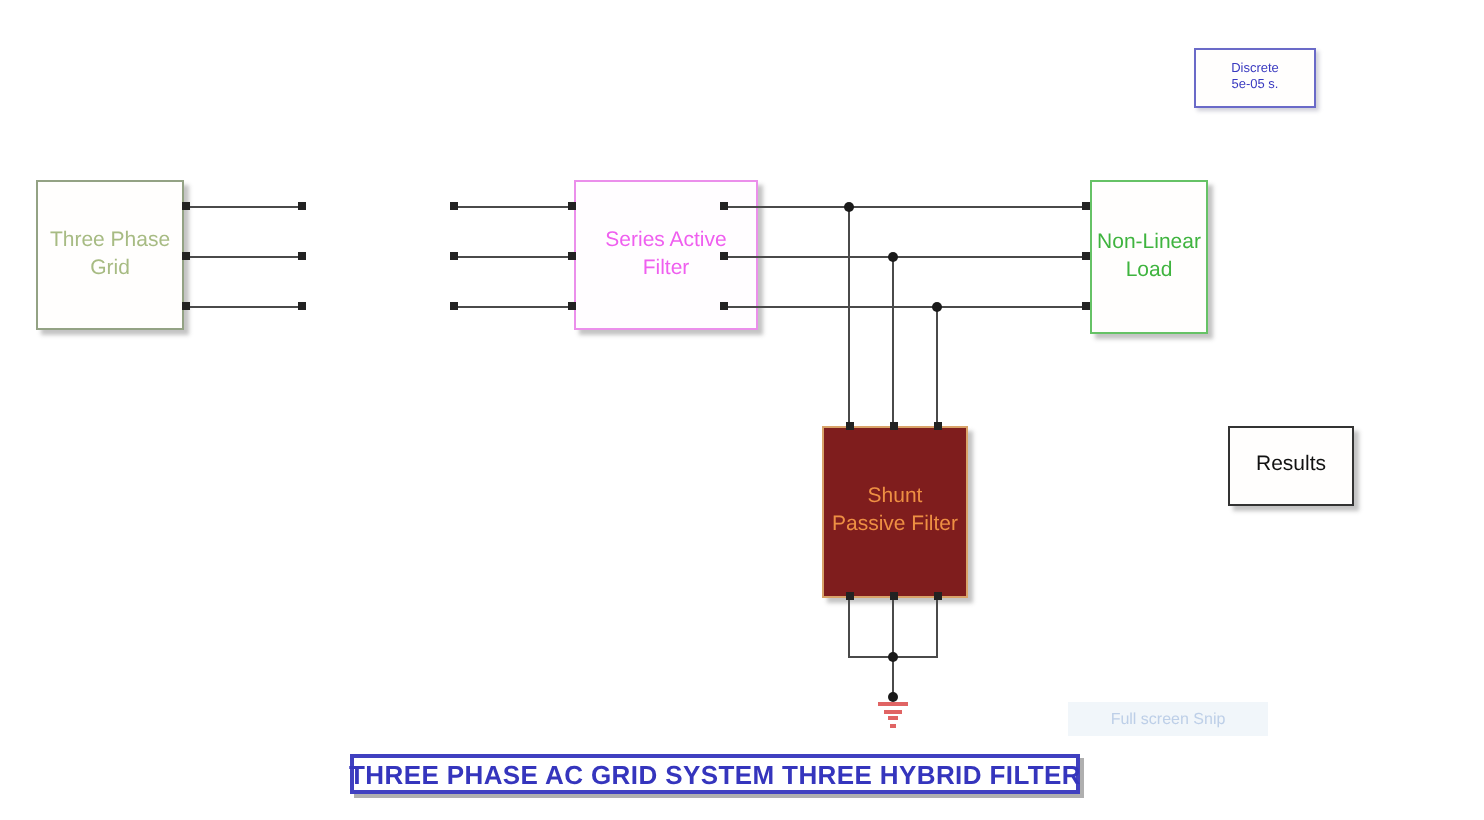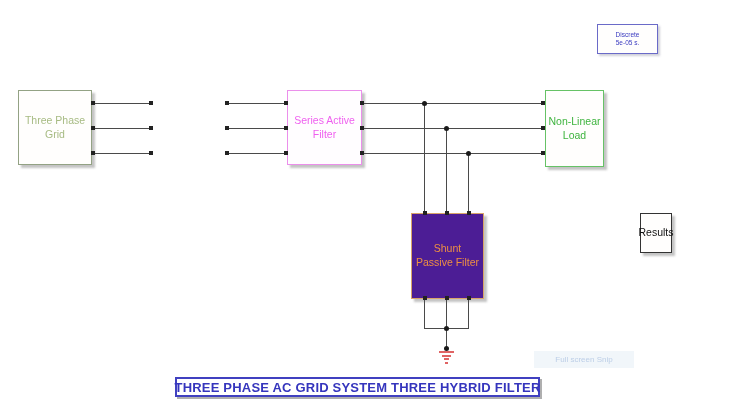--- a/index.html
+++ b/index.html
@@ -8,24 +8,24 @@
     font-family:"Liberation Sans", sans-serif;
   }
   .block{
     position:absolute;background:#fffefd;border:1.4px solid #999;
     box-shadow:2.5px 2.5px 2px rgba(125,125,125,0.45);
     display:flex;align-items:center;justify-content:center;text-align:center;
     font-size:10.5px;line-height:1.3;box-sizing:border-box;padding:2px;
   }
   .blk-grid   {left:18px;  top:90px;  width:74px; height:75px; border-color:#93a284;color:#a7bb83;justify-content:flex-end;}
   .blk-src    {left:152px; top:90px;  width:75px; height:75px; border-color:#e07f7f;color:#e04545;}
-  .blk-saf    {left:287px; top:90px;  width:75px; height:75px; border-color:#eb8feb;color:#ef5fef;background:#fffdff;}
+  .blk-saf    {left:287px; top:90px;  width:92px; height:75px; border-color:#eb8feb;color:#ef5fef;background:#fffdff;}
   .blk-load   {left:545px; top:90px;  width:59px; height:77px; border-color:#66c266;color:#3fb43f;}
-  .blk-shunt  {left:411px; top:213px; width:73px; height:86px; border-color:#d9a369;color:#ee8f43;background:#4c1d95;}
-  .blk-results{left:640px; top:213px; width:32px; height:40px; border-color:#333;color:#111;border-width:1.2px;}
+  .blk-shunt  {left:411px; top:213px; width:73px; height:86px; border-color:#d9a369;color:#ee8f43;background:#7f1d1d;}
+  .blk-results{left:614px; top:213px; width:63px; height:40px; border-color:#333;color:#111;border-width:1.2px;}
   .blk-pgui   {left:597px; top:24px;  width:61px; height:30px; border:1.5px solid #6a6ac8;color:#3a3ac0;
                font-size:6.5px;line-height:1.25;box-shadow:1.5px 1.5px 2px rgba(150,150,170,0.45);}
   .wire{position:absolute;background:#4a4a4a;}
   .wire.h{height:1px;}
   .wire.v{width:1px;}
   .node{position:absolute;width:5px;height:5px;background:#1a1a1a;border-radius:50%;}
   .port{position:absolute;width:4px;height:4px;background:#222;}
   .gndbar{position:absolute;height:2px;background:#e06464;}
   .title-box{
     position:absolute;left:175px;top:377px;width:365px;height:20px;

